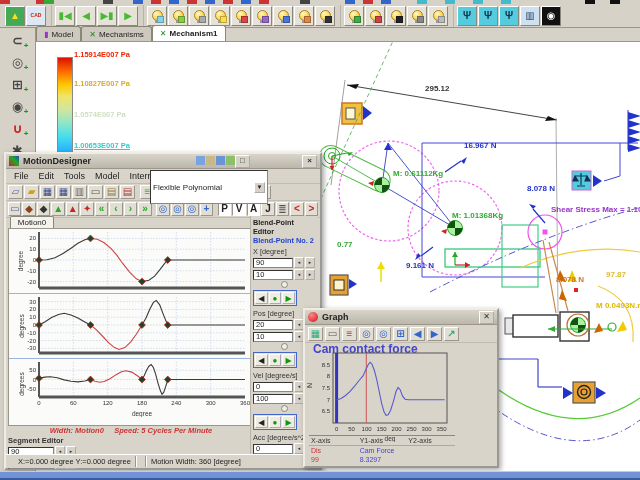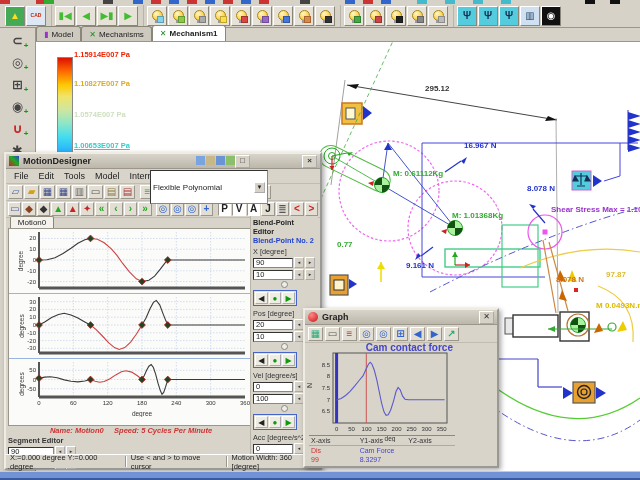--- a/index.html
+++ b/index.html
@@ -71,21 +71,21 @@
   .bp-group{margin-bottom:3px;}
   .bp-label{color:#333;margin-bottom:1px;}
   .trio{display:flex;gap:1px;border:1px solid #4466cc;padding:1px;width:40px;margin-top:2px;background:#e6e2d8;}
   .trio span{width:12px;height:10px;display:flex;align-items:center;justify-content:center;background:#efece4;border:1px outset #fff;font-size:8px;}
   .radio-dot{width:5px;height:5px;border:1px solid #888;border-radius:50%;background:#efece4;margin:1px 0 0 28px;}
   #md-status{position:absolute;left:0;bottom:0;width:100%;height:13px;background:#d8d4ca;border-top:1px solid #fff;
     display:flex;align-items:center;font-size:7.5px;color:#222;}
   #md-status .sep{width:1px;height:11px;background:#9a968c;margin:0 4px;border-right:1px solid #fff;}
   
   #graph-toolbar{height:17px;display:flex;align-items:center;gap:2px;padding:0 3px;border-bottom:1px solid #c0bcb0;}
-  #graph-plot-title{position:absolute;left:8px;top:32px;width:140px;text-align:right;font-size:10px;font-weight:bold;color:#4444cc;}
+  #graph-plot-title{position:absolute;left:8px;top:32px;width:140px;text-align:left;font-size:12px;font-weight:bold;color:#4444cc;}
   #graph-ylab{position:absolute;left:2px;top:72px;transform:rotate(-90deg);font-size:7px;color:#333;}
   #graph-right{position:absolute;right:2px;top:18px;width:42px;bottom:30px;background:#ccd4e4;border:1px solid #9aa4b8;font-size:7.5px;box-sizing:border-box;}
   .yslot{border-bottom:1px solid #aab4c8;padding:1px 2px;background:#dce4f2;}
   .yslot-space{height:14px;}
   .ysel{background:#fff;border:1px inset #888;margin:1px;padding:0 1px;display:flex;justify-content:space-between;align-items:center;font-size:6.8px;}
   .xfield{background:#fff;border:1px inset #888;margin:1px;height:9px;display:flex;justify-content:flex-end;}
   .updn{display:flex;flex-direction:column;}
   .updn b{width:8px;height:4px;background:#d6d2c8;border:1px outset #fff;font-size:3px;line-height:3px;text-align:center;}
   #graph-table{position:absolute;left:4px;bottom:2px;width:146px;font-size:7px;border-top:1px solid #888;}
   #graph-table .gt-row{display:flex;}
@@ -643,21 +643,21 @@
             <polyline fill="none" stroke="#cc4444" stroke-width="1.1" points="81.5,20.5 86.1,22.3 90.7,23.3 95.2,22.5 101.0,19.8 106.7,15.9 112.4,12.8 117.0,11.7 122.7,13.1 128.4,16.8 133.0,20.5"></polyline>
             <polyline fill="none" stroke="#3a3a3a" stroke-width="1.1" points="133.0,20.5 135.3,16.4 137.6,11.3 139.9,7.2 142.2,5.6 144.4,8.5 146.7,15.3 149.0,24.2 151.3,31.6 153.0,35.2 154.7,33.4 156.5,28.2 158.2,22.7 159.3,20.5 236.0,20.5"></polyline>
             <path d="M 30 15.810526315789472 L 33.4 19.210526315789473 L 30 22.61052631578947 L 26.6 19.210526315789473 Z" fill="#224422" stroke="#bb2222" stroke-width="0.8"></path>
             <path d="M 81.5 17.1 L 84.9 20.5 L 81.5 23.9 L 78.1 20.5 Z" fill="#224422" stroke="#bb2222" stroke-width="0.8"></path>
             <path d="M 133 17.1 L 136.4 20.5 L 133 23.9 L 129.6 20.5 Z" fill="#224422" stroke="#bb2222" stroke-width="0.8"></path>
             <path d="M 158.75 17.1 L 162.15 20.5 L 158.75 23.9 L 155.35 20.5 Z" fill="#224422" stroke="#bb2222" stroke-width="0.8"></path>
           </svg>
       </div>
     </div>
     <div id="md-nameline">
-      <span>Name: Motion0</span>&nbsp;&nbsp;&nbsp;&nbsp;
+      <span>Width: Motion0</span>&nbsp;&nbsp;&nbsp;&nbsp;
       <span>Speed: 5 Cycles Per Minute</span>
     </div>
     <div id="segment-editor">
       <div class="se-title">Segment Editor</div>
       <div id="se-fields">
           <div class="fieldrow">
             <span class="field" style="width: 40px;">90</span>
             <span class="spin">
               <b>◂</b>
               <b>▸</b>
@@ -751,23 +751,22 @@
               <span class="field" style="width: 34px;">0</span>
               <span class="spin">
                 <b>◂</b>
                 <b>▸</b>
               </span>
             </div>
           </div>
         </div>
     </div>
     <div id="md-status">
-      <span style="padding-left:4px;">X:=0.000 degree Y:=0.000 degree</span>
+      <span style="padding-left:12px;">X:=0.000 degree Y:=0.000 degree</span>
       <span class="sep"></span>
-      <span>Use &lt; and &gt; to move cursor</span>
       <span class="sep"></span>
       <span>Motion Width: 360 [degree]</span>
     </div>
   </div>
 
   <div class="win" id="graph-win" style="left:303px;top:308px;width:196px;height:160px;z-index:20;">
     <div class="titlebar">
       <span style="width:10px;height:10px;border-radius:50%;background:radial-gradient(circle at 35% 30%,#ff8888,#cc1111);display:inline-block;"></span>
       <span>Graph</span>
       <span class="tb-sysbtn" style="position:absolute;right:3px;top:1px;">✕</span>

